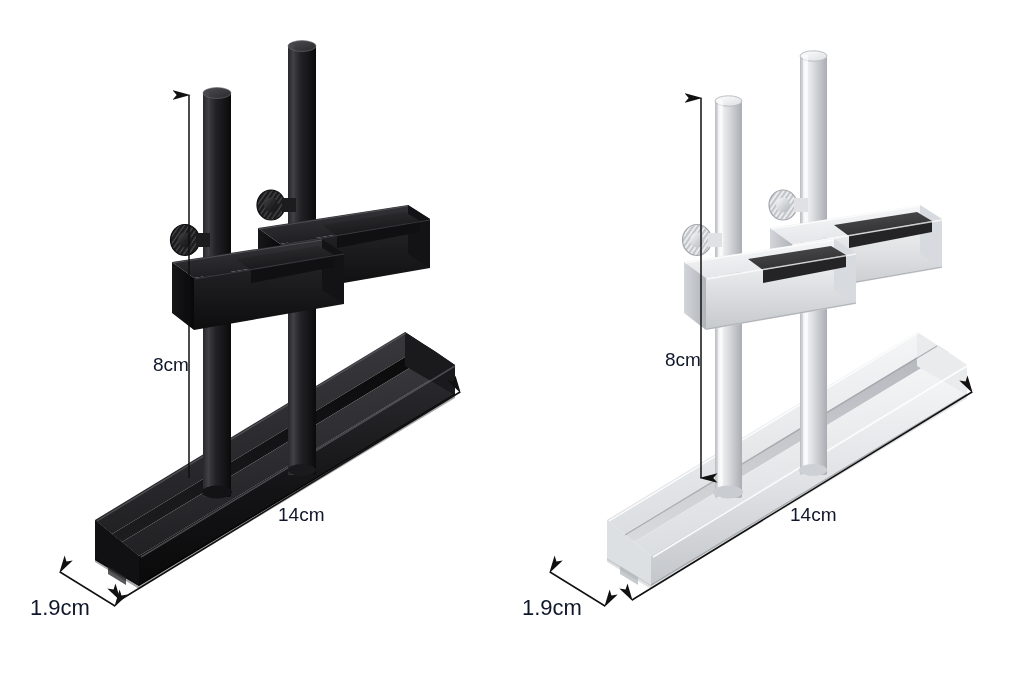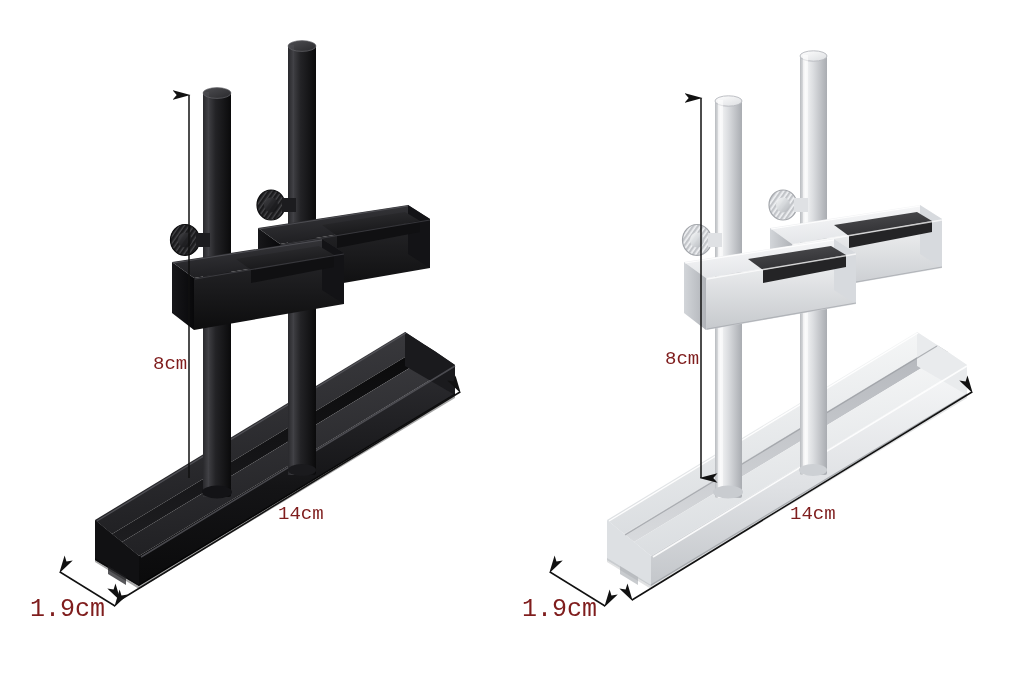--- a/index.html
+++ b/index.html
@@ -31,28 +31,28 @@
     position: absolute;
     left: 0;
     top: 0;
     width: 512px;
     height: 682px;
     overflow: visible;
   }
 
   .dim-label {
     position: absolute;
-    font-family: Liberation Mono, monospace;
+    font-family: Liberation Sans, sans-serif;
     font-size: 19px;
-    color: #7f1d1d;
+    color: #0f172a;
     white-space: nowrap;
     letter-spacing: 0px;
     line-height: 1;
   }
-  .dim-label.small { font-size: 25px; }
+  .dim-label.small { font-size: 22px; }
 </style>
 </head>
 <body>
 
 <div id="stage">
 
   <div class="unit unit-black">
     <svg class="art" viewBox="0 0 512 682">
       <defs>
         <linearGradient id="bPostG" x1="0" y1="0" x2="1" y2="0">

